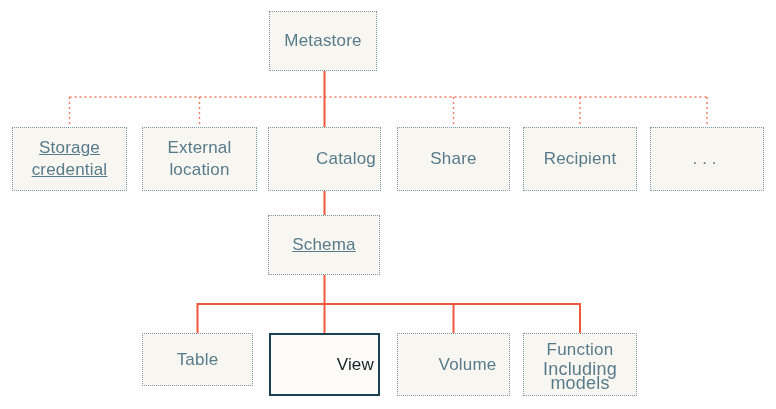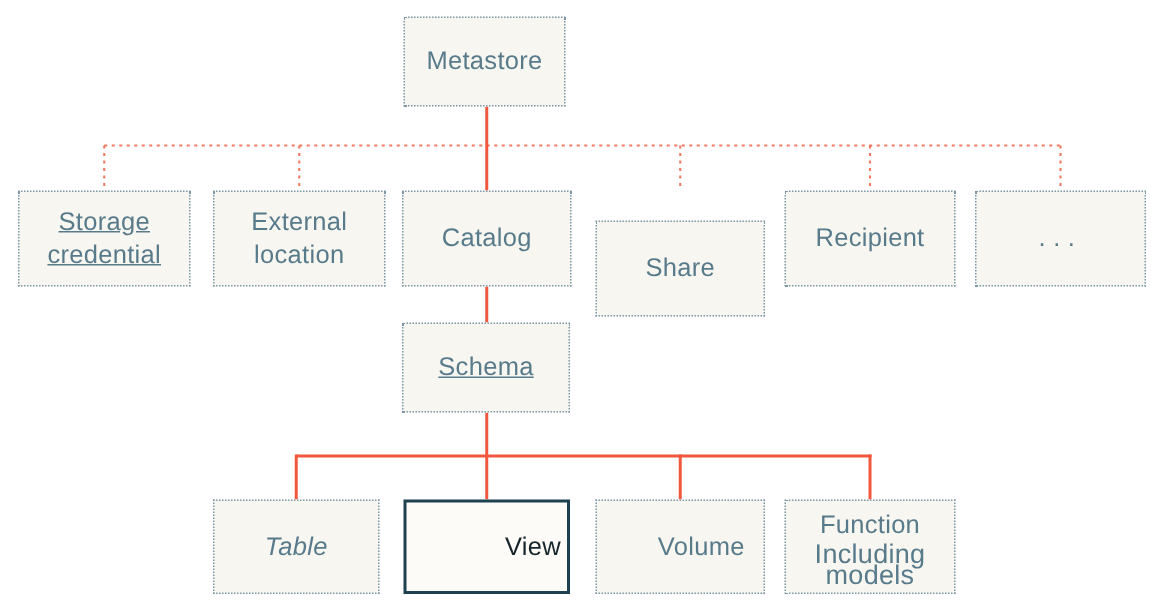--- a/index.html
+++ b/index.html
@@ -55,26 +55,26 @@
     border: 2px solid var(--highlight-border, #1C4251);
     color: var(--highlight-text, #15242B);
     align-items: flex-end;
   }
   .node.ellipsis .label { letter-spacing: 5px; }
 
   
   #n-metastore          { left: 269px; top: 11px;  width: 108px; height: 60px; }
   #n-storage-credential { left: 12px;  top: 127px; width: 115px; height: 64px; text-decoration: underline; }
   #n-external-location  { left: 142px; top: 127px; width: 115px; height: 64px; }
-  #n-catalog            { left: 268px; top: 127px; width: 113px; height: 64px; }
-  #n-share              { left: 397px; top: 127px; width: 113px; height: 64px; margin-top: 20px; }
+  #n-catalog            { left: 268px; top: 127px; width: 113px; height: 64px; align-items: flex-end; }
+  #n-share              { left: 397px; top: 127px; width: 113px; height: 64px; }
   #n-recipient          { left: 523px; top: 127px; width: 114px; height: 64px; }
   #n-more               { left: 650px; top: 127px; width: 114px; height: 64px; }
   #n-schema             { left: 268px; top: 215px; width: 112px; height: 60px; text-decoration: underline; }
-  #n-table              { left: 142px; top: 333px; width: 111px; height: 63px; font-style: italic; }
+  #n-table              { left: 142px; top: 333px; width: 111px; height: 53px; }
   #n-view               { left: 269px; top: 333px; width: 111px; height: 63px; }
   #n-volume             { left: 397px; top: 333px; width: 113px; height: 63px; padding-left: 28px; }
   #n-function           { left: 523px; top: 333px; width: 114px; height: 63px; }
 </style>
 </head>
 <body>
 
 <div id="canvas">
 
   <svg id="wires" viewBox="0 0 776 409" xmlns="http://www.w3.org/2000/svg">

